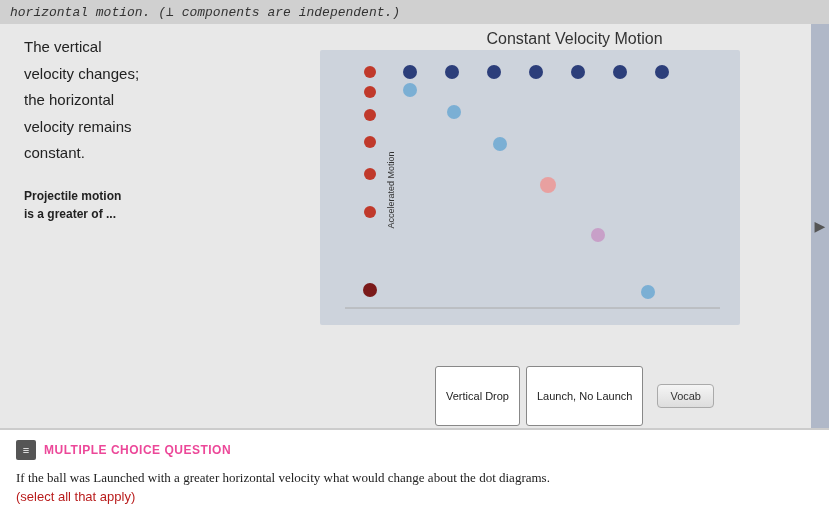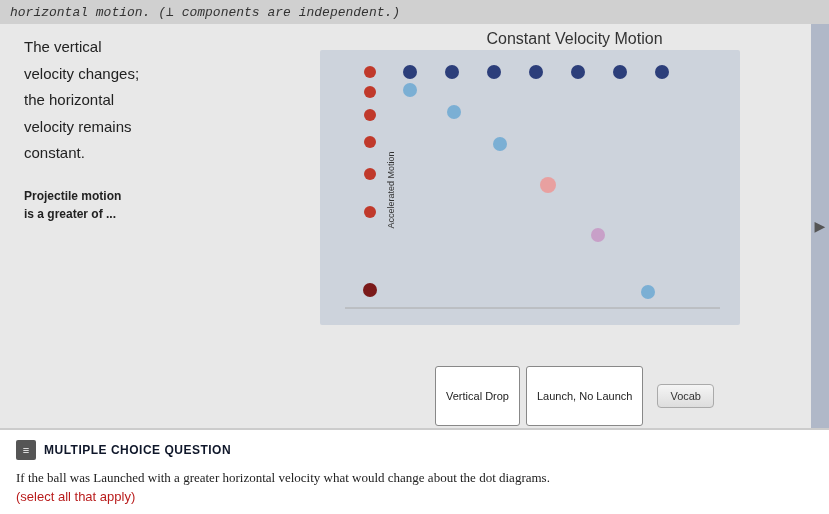--- a/index.html
+++ b/index.html
@@ -141,21 +141,21 @@
       display: flex;
       align-items: center;
       justify-content: center;
       font-size: 11px;
       border-radius: 2px;
     }
 
     .mcq-label {
       font-size: 12px;
       font-weight: bold;
-      color: #0f172a;
+      color: #ec4899;
       letter-spacing: 0.5px;
     }
 
     .mcq-question {
       font-size: 13px;
       color: #222;
       line-height: 1.5;
       font-family: Liberation Serif, serif;
     }
 

